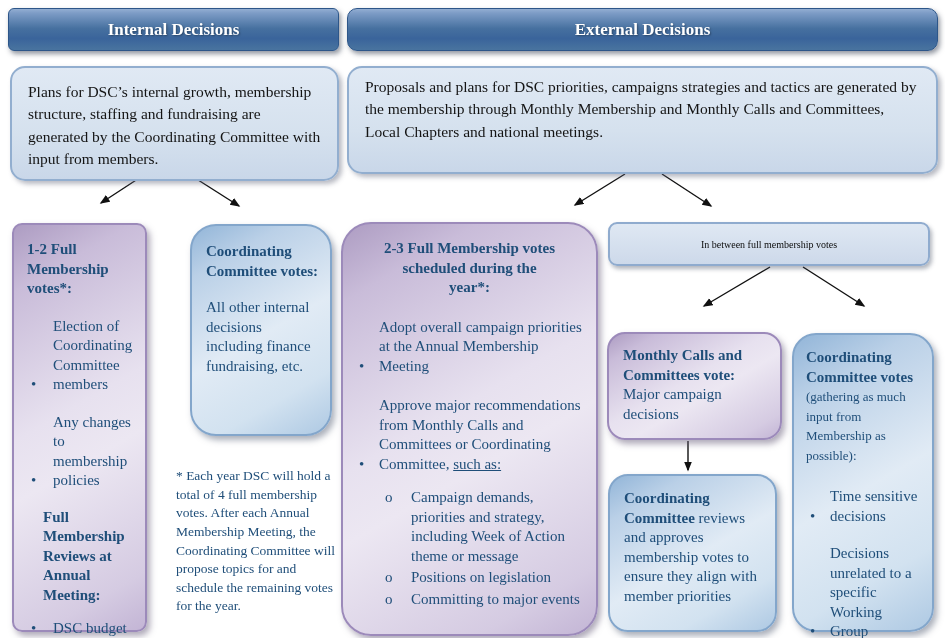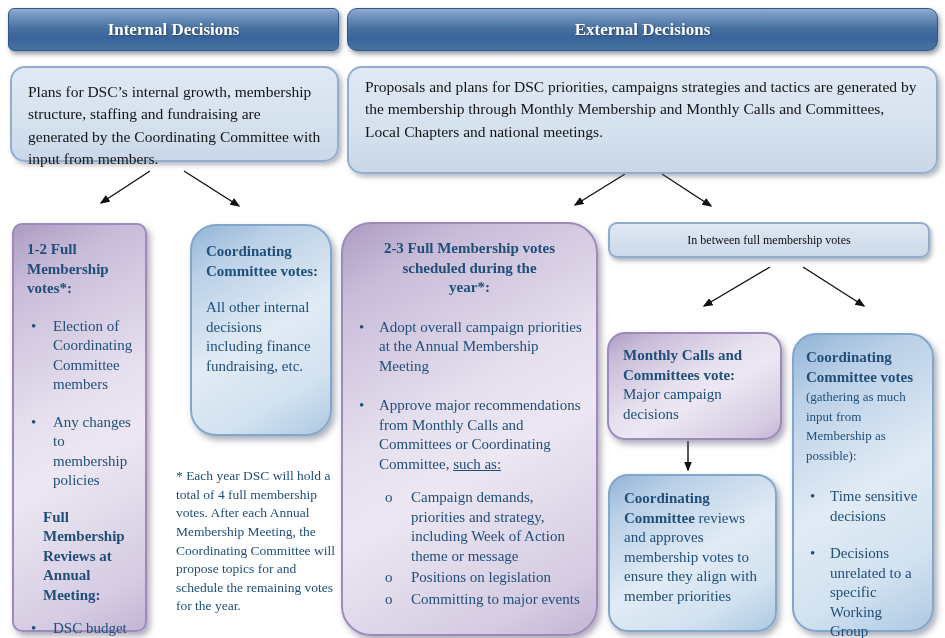--- a/index.html
+++ b/index.html
@@ -22,21 +22,21 @@
 
   
   .descbox {
     position:absolute;
     background:linear-gradient(to bottom,#e0e9f4 0%, #d5e1ee 60%, #c9d7e9 100%);
     border:2px solid #92aecf; border-radius:15px;
     box-shadow:3px 3px 5px rgba(95,100,120,.45);
     color:#141414; font-size:15.5px; line-height:1.45;
     padding:13px 16px;
   }
-  .desc-internal { left:10px; top:66px; width:329px; height:96px; }
+  .desc-internal { left:10px; top:66px; width:329px; height:115px; }
   .desc-external { left:347px; top:66px; width:591px; height:108px; padding-top:8px; }
 
   
   .flowbox { position:absolute; color:#1f4e79; font-size:15px; line-height:1.3; }
   .purple {
     background:linear-gradient(150deg,#ad9cc2 0%, #c9bcd9 14%, #e7e1ef 45%, #ece7f2 58%, #d5cbe2 88%, #c3b5d5 100%);
     border:2px solid #9c8aba;
     box-shadow:3px 4px 6px rgba(95,85,115,.5);
   }
   .blue {
@@ -46,38 +46,38 @@
   }
   .bt { font-weight:bold; }
   .box-votes12   { left:12px;  top:223px; width:135px; height:409px; border-radius:10px; padding:15px 11px 10px 13px; }
   .box-cc-votes  { left:190px; top:224px; width:142px; height:212px; border-radius:26px; padding:16px 10px 10px 14px; }
   .box-23votes   { left:341px; top:222px; width:257px; height:414px; border-radius:30px; padding:15px 12px 10px 12px; }
   .box-monthly   { left:607px; top:332px; width:175px; height:108px; border-radius:18px; padding:12px 28px 8px 14px; }
   .box-reviews   { left:608px; top:474px; width:169px; height:158px; border-radius:20px; padding:13px 10px 8px 14px; }
   .box-ccv-right { left:792px; top:333px; width:142px; height:299px; border-radius:24px; padding:13px 8px 8px 12px; }
 
   .inbetween {
-    position:absolute; left:608px; top:222px; width:322px; height:36px;
+    position:absolute; left:608px; top:222px; width:322px; height:44px;
     background:linear-gradient(to bottom,#dfe8f3,#cdd9ea);
     border:2px solid #8fabce; border-radius:9px;
     box-shadow:2px 3px 4px rgba(60,70,90,.4);
     display:flex; align-items:center; justify-content:center;
-    color:#0c0c0c; font-size:12px;
+    color:#0c0c0c; font-size:10px;
   }
 
   .center { text-align:center; }
   .title { font-weight:bold; }
 
   
   .brow { display:flex; margin-top:14px; }
   .brow::before { content:"\2022"; flex:0 0 auto; width:20px; margin-left:4px; }
   .v12 .brow::before { width:22px; }
   .srow { display:flex; margin-top:2px; margin-left:28px; }
   .srow::before { content:"o"; flex:0 0 auto; width:26px; padding-left:2px; }
-  .gap-lg { margin-top:18px; }
+  .gap-lg { margin-top:18px;align-items:flex-end; }
   .underline { text-decoration:underline; }
 
   .footnote {
     position:absolute; left:176px; top:467px; width:170px;
     color:#1f4e79; font-size:13.5px; line-height:1.38;
   }
   .small-note { font-size:13px; font-weight:normal; }
 
   .arrow-layer { position:absolute; left:0; top:0; width:945px; height:638px; pointer-events:none; }
   .arrow-layer line { stroke:#111111; stroke-width:1.4; }

